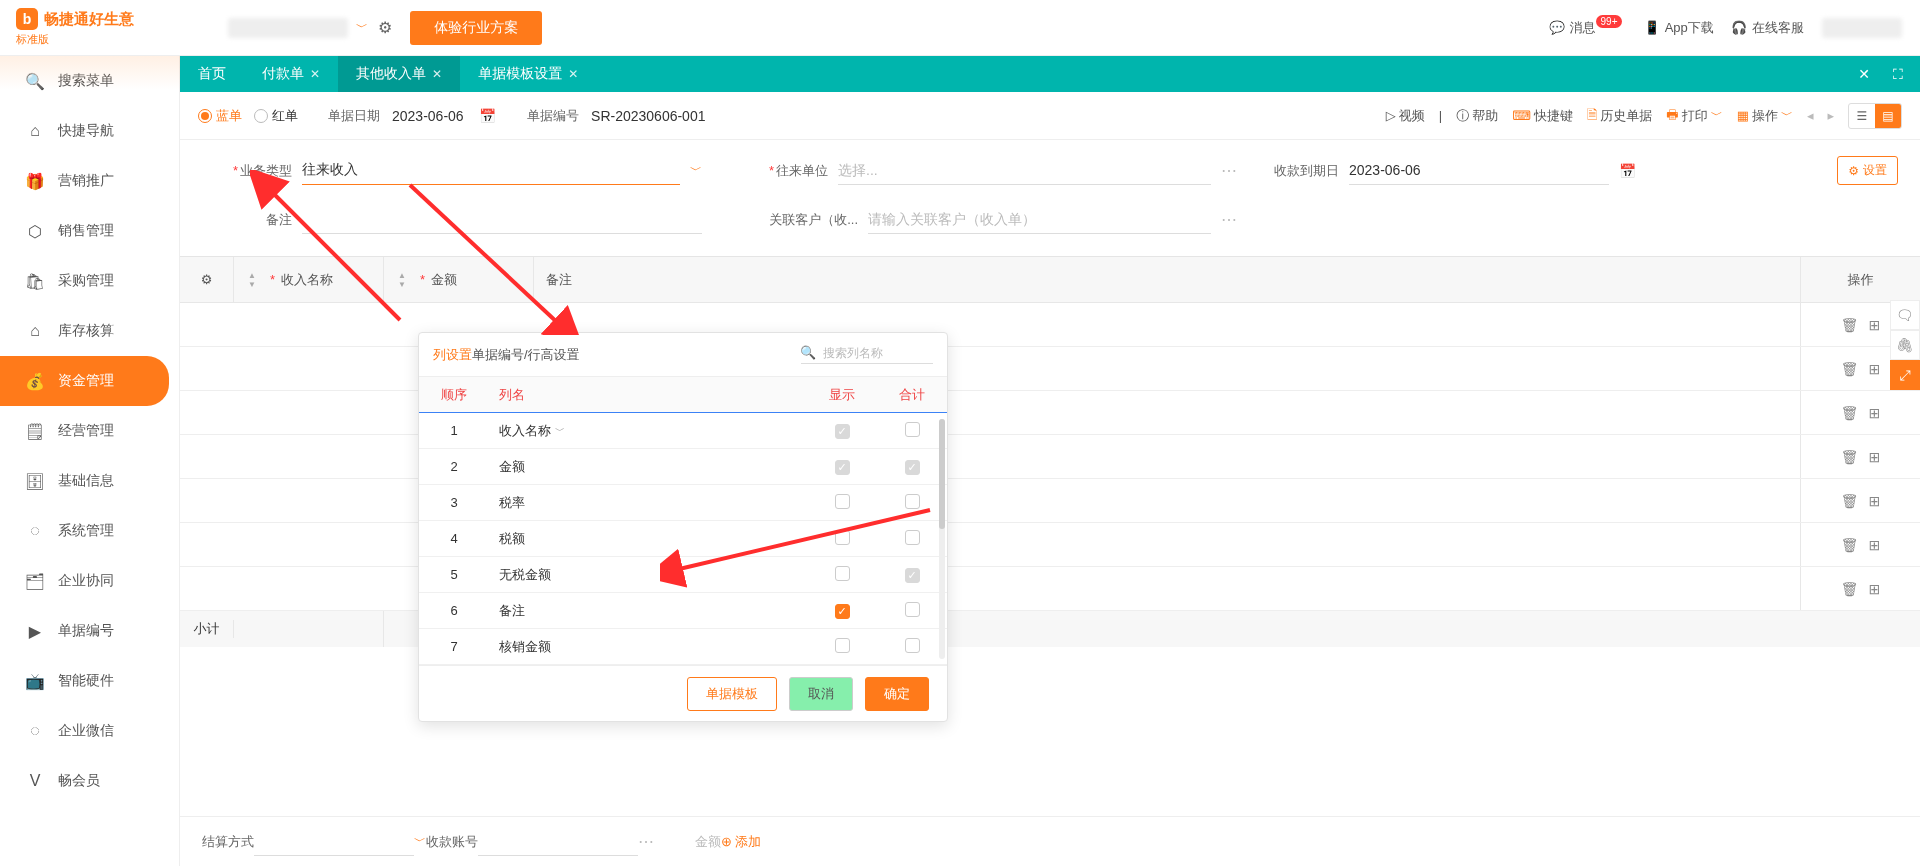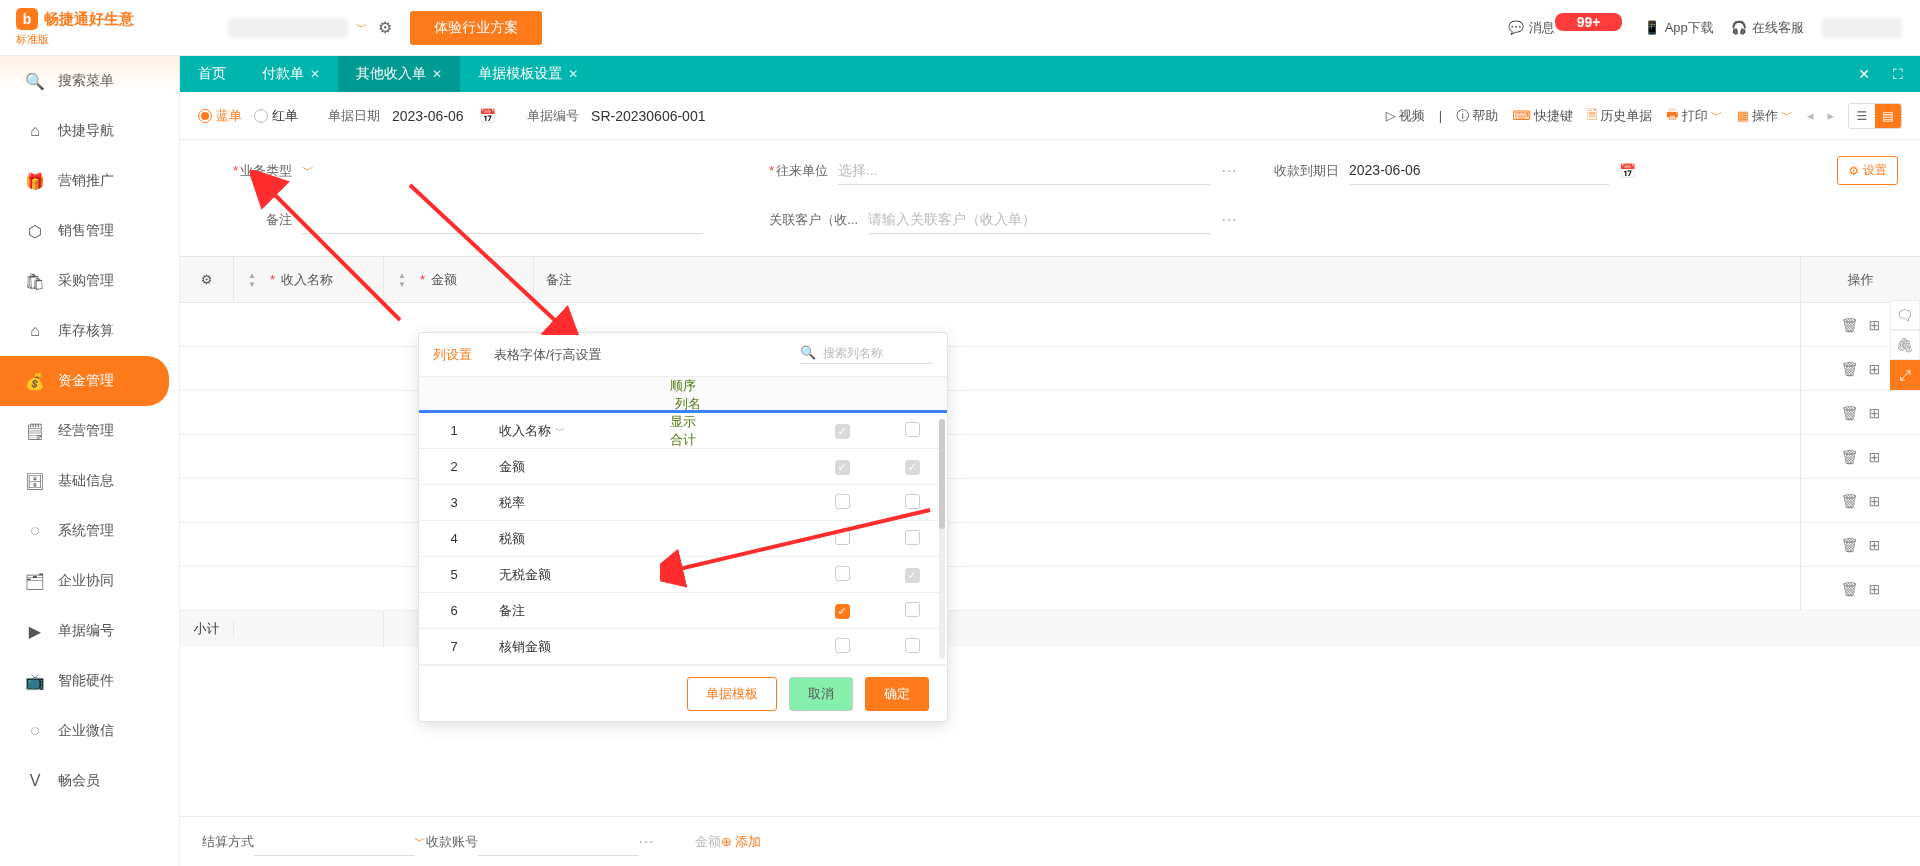--- a/index.html
+++ b/index.html
@@ -13,21 +13,21 @@
 .logo-text { color: #ff7a1a; font-weight: bold; font-size: 15px; }
 .logo-sub { color: #ff7a1a; font-size: 11px; margin-top: 2px; }
 .org-sel { margin-left: 48px; display: flex; align-items: center; gap: 8px; color: #999; }
 .org-sel .blur { width: 120px; height: 20px; background: #eee; filter: blur(2px); border-radius: 3px; }
 .chev { color: #ff7a1a; font-size: 12px; }
 .gear { color: #666; font-size: 16px; margin-left: 10px; }
 .try-btn { margin-left: 18px; background: #ff7a1a; color: #fff; border: none; border-radius: 3px; padding: 8px 24px; font-size: 14px; cursor: pointer; }
 .spacer { flex: 1; }
 .hdr-right { display: flex; align-items: center; gap: 18px; padding-right: 18px; color: #555; font-size: 13px; }
 .hdr-item { display: flex; align-items: center; gap: 4px; cursor: pointer; }
-.badge { background: #ff3b3b; color: #fff; font-size: 14px; border-radius: 8px; padding: 1px 22px; position: relative; top: -6px; left: -4px; font-weight: bold; }
+.badge { background: #ff3b3b; color: #fff; font-size: 10px; border-radius: 8px; padding: 1px 5px; position: relative; top: -6px; left: -4px; }
 .avatar-blur { width: 80px; height: 20px; background: #eee; filter: blur(2px); border-radius: 3px; }
 
 
 .sidebar { position: absolute; top: 56px; left: 0; width: 180px; bottom: 0; background: #fff; border-right: 1px solid #eee; overflow: hidden; }
 .sb-shadow { position: absolute; top: 56px; left: 0; width: 180px; height: 34px; background: linear-gradient(to bottom, rgba(255,180,120,0.2), transparent); pointer-events: none; }
 .sb-item { height: 50px; display: flex; align-items: center; padding-left: 26px; gap: 14px; color: #555; font-size: 14px; cursor: pointer; }
 .sb-item.active { background: #ff7a1a; color: #fff; border-radius: 0 22px 22px 0; margin-right: 10px; }
 .sb-icon { width: 18px; display: inline-flex; justify-content: center; font-size: 16px; }
 
 
@@ -90,28 +90,28 @@
 .subtotal .col-name { border-right: 1px solid #e7e7e7; }
 .subtotal .amt { width: 150px; text-align: right; padding-right: 12px; font-weight: bold; border-right: 1px solid #e7e7e7; }
 
 
 .settle { position: absolute; left: 0; right: 0; bottom: 0; height: 50px; border-top: 1px solid #eee; display: flex; align-items: center; padding: 0 22px; background: #fff; color: #666; }
 .settle .chev { color: #ff7a1a; }
 .plus-add { color: #ff7a1a; cursor: pointer; display: flex; align-items: center; gap: 3px; }
 
 
 .popover { position: absolute; top: 332px; left: 418px; width: 530px; background: #fff; border: 1px solid #e2e2e2; border-radius: 4px; box-shadow: 0 4px 16px rgba(0,0,0,0.12); z-index: 50; }
-.pop-tabs { display: flex; align-items: center; height: 44px; border-bottom: 1px solid #eee; padding: 0 14px; gap: 22px; font-size: 13px; }
+.pop-tabs { display: flex; align-items: center; height: 44px; border-bottom: 1px solid #eee; padding: 0 14px; font-size: 13px; }
 .pt { cursor: pointer; color: #555; }
 .pt.active { color: #ff7a1a; }
 .pop-search { margin-left: auto; display: flex; align-items: center; gap: 6px; color: #bbb; border-bottom: 1px solid #ddd; padding-bottom: 3px; }
 .pop-search input { border: none; outline: none; font-size: 12px; width: 110px; }
 .pop-search input::placeholder { color: #bbb; }
 .pop-table { max-height: 300px; overflow-y: auto; position: relative; }
-.pth { display: flex; height: 36px; align-items: center; border-bottom: 3px solid #3b82f6; font-size: 13px; color: #4d7c0f; background: #fafafa; flex-direction: column; }
+.pth { display: flex; height: 36px; align-items: center; border-bottom: 1px solid #3b82f6; font-size: 13px; color: #ef4444; background: #fafafa; }
 .ptr { display: flex; height: 36px; align-items: center; border-bottom: 1px solid #f0f0f0; font-size: 13px; }
 .pc-order { width: 70px; text-align: center; }
 .pc-name { flex: 1; padding-left: 10px; display: flex; align-items: center; gap: 4px; }
 .pc-show { width: 70px; text-align: center; }
 .pc-sum { width: 70px; text-align: center; }
 .chk { width: 15px; height: 15px; border: 1px solid #ccc; border-radius: 3px; display: inline-flex; align-items: center; justify-content: center; font-size: 11px; color: #fff; }
 .chk.on { background: #ff7a1a; border-color: #ff7a1a; }
 .chk.on::after { content: "✓"; }
 .chk.gray { background: #d9d9d9; border-color: #d9d9d9; }
 .chk.gray::after { content: "✓"; color: #fff; }
@@ -308,20 +308,21 @@
       <div class="view-toggle">
         <div class="vt">☰</div>
         <div class="vt active">▤</div>
       </div>
     </div>
   </div>
 
   <div class="form-row">
     <div class="field">
       <span class="f-label"><span class="req">*</span><span>业务类型</span></span>
+      <input class="f-input active-bd" value="往来收入" style="">
       <span class="f-chev">﹀</span>
     </div>
     <div class="field">
       <span class="f-label"><span class="req">*</span><span>往来单位</span></span>
       <input class="f-input" placeholder="选择..." style="">
       <span class="f-dots">⋯</span>
     </div>
     <div class="field narrow">
       <span class="f-label" style="width:auto"><span>收款到期日</span></span>
       <input class="f-input" style="flex: 0 0 260px;" value="2023-06-06">
@@ -472,21 +473,21 @@
     <div class="plus-add">
         <span>⊕</span>
         <span>添加</span>
       </div>
   </div>
 </div>
 
 <div class="popover">
   <div class="pop-tabs">
     <span class="pt active">列设置</span>
-    <span class="pt">表格字体/行高设置</span>
+    <span class="pt">单据编号/行高设置</span>
     <div class="pop-search">
       <span>🔍</span>
       <input placeholder="搜索列名称" style="">
     </div>
   </div>
   <div class="pop-table">
     <div class="pth">
       <div class="pc-order">顺序</div>
       <div class="pc-name">列名</div>
       <div class="pc-show">显示</div>

